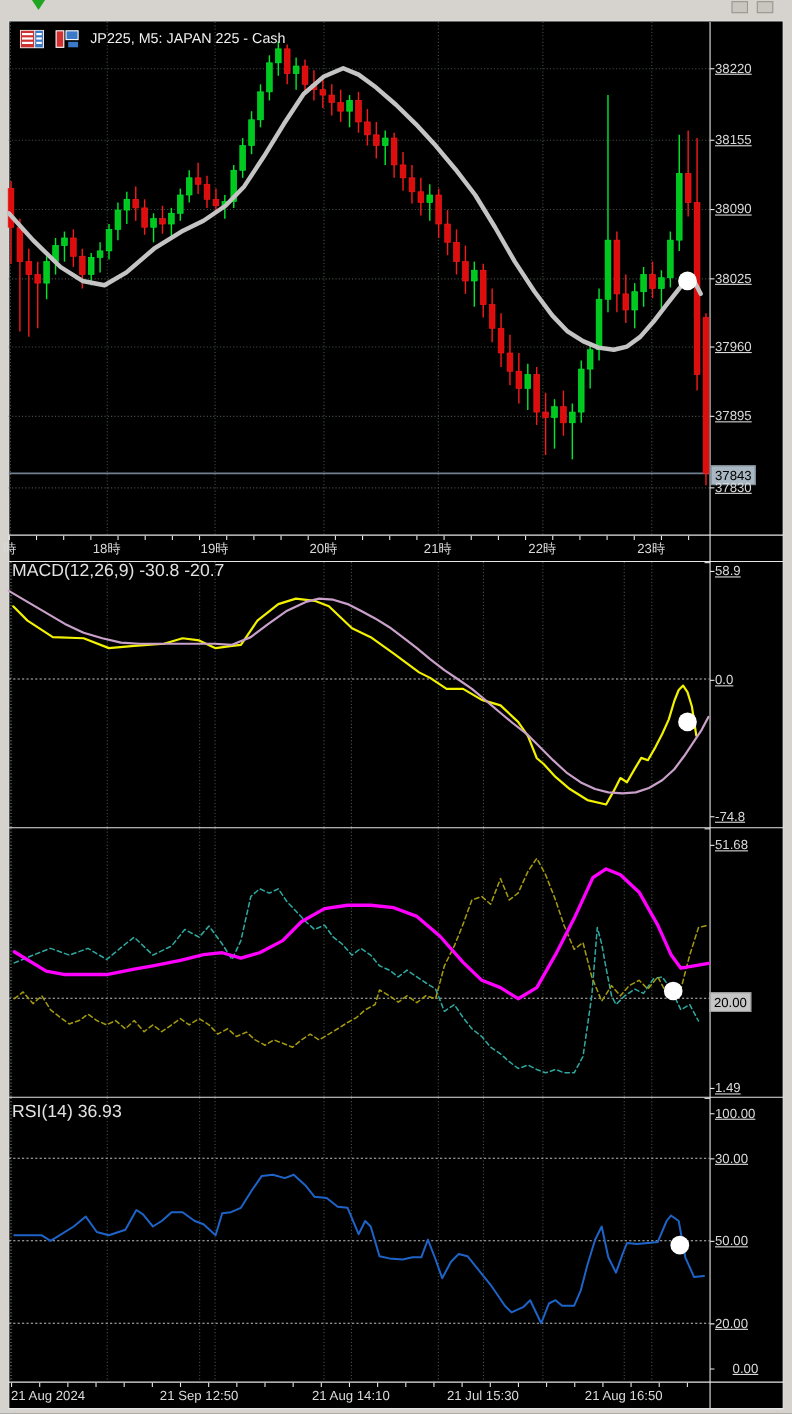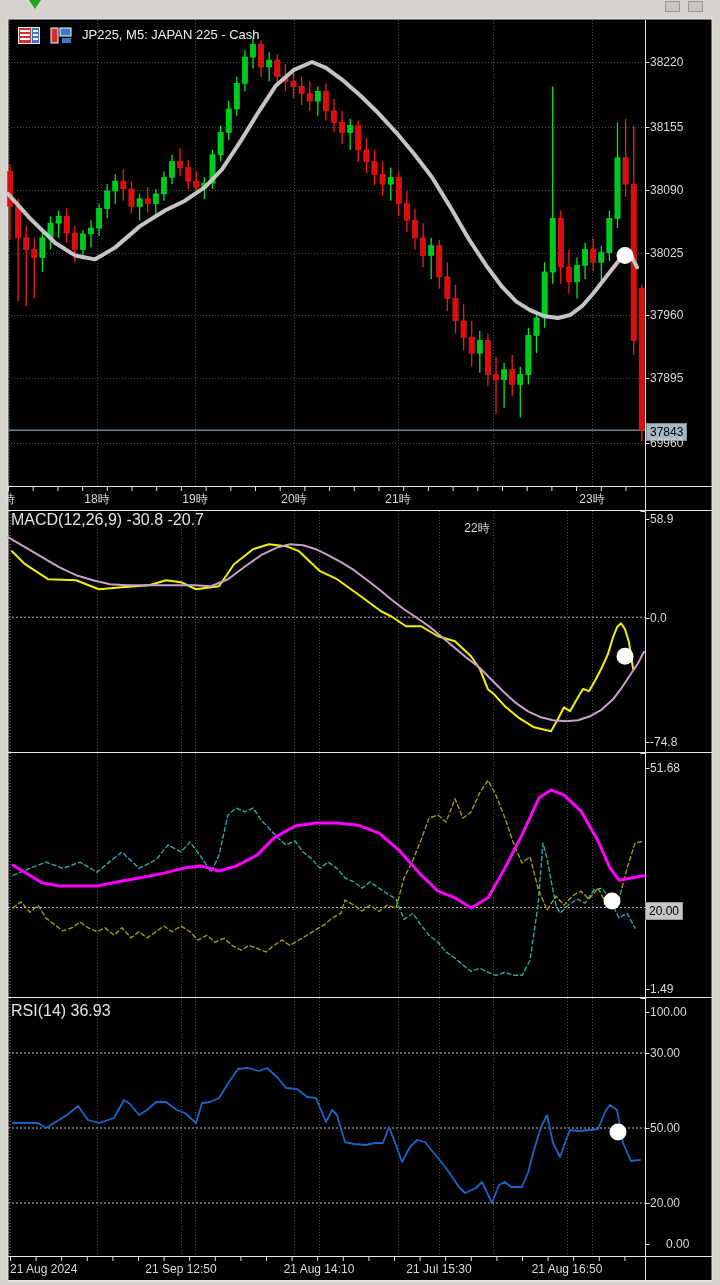--- a/index.html
+++ b/index.html
@@ -1,20 +1,20 @@
 <!DOCTYPE html>
 <html><head>
 <meta charset="utf-8">
 <style>
   html,body{margin:0;padding:0;background:#D6D3CE;}
   #stage{position:relative;width:720px;height:1285px;background:#D6D3CE;overflow:hidden;
          font-family:"Liberation Sans",sans-serif;}
   #chart-svg{position:absolute;left:0;top:0;}
   .ov{position:absolute;white-space:nowrap;}
-  .ticklab{color:#D9D9D9;font-size:12px;line-height:16px;}
+  .ticklab{color:#D9D9D9;font-size:12px;line-height:16px;text-decoration:underline;}
   .timelab{color:#D9D9D9;font-size:12px;line-height:20px;}
   .indlab{color:#E2E2E2;font-size:16px;line-height:15px;}
   #title-bar{left:82px;top:26px;color:#EFEFEF;font-size:13px;line-height:18px;}
   #icon1{left:18px;top:27px;width:22px;height:17px;}
   #icon2{left:50px;top:27px;width:22px;height:17px;}
   .mini{position:absolute;}
   #price-tag{left:646px;top:423px;background:#A9B7C2;color:#000;font-size:12px;line-height:16px;
              padding:0 3px;border:1px solid #7E8C96;}
   #adx-tag{left:645px;top:902px;background:#C6C6C6;color:#000;font-size:12px;line-height:16px;
            padding:0 3px;border:1px solid #9A9A9A;}
@@ -364,37 +364,37 @@
   <div id="price-tag" class="ov">37843</div>
   <div id="adx-tag" class="ov">20.00</div>
 
   <div id="labels-layer">
       <div class="ov ticklab" style="top: 54px; left: 650px;">38220</div>
       <div class="ov ticklab" style="top: 119px; left: 650px;">38155</div>
       <div class="ov ticklab" style="top: 182px; left: 650px;">38090</div>
       <div class="ov ticklab" style="top: 245px; left: 650px;">38025</div>
       <div class="ov ticklab" style="top: 307px; left: 650px;">37960</div>
       <div class="ov ticklab" style="top: 370px; left: 650px;">37895</div>
-      <div class="ov ticklab" style="top: 435px; left: 650px;">69960</div>
+      <div class="ov ticklab" style="top: 435px; left: 650px;">37830</div>
       <div class="ov ticklab" style="top: 511px; left: 650px;">58.9</div>
       <div class="ov ticklab" style="top: 610px; left: 650px;">0.0</div>
       <div class="ov ticklab" style="top: 734px; left: 650px;">-74.8</div>
       <div class="ov ticklab" style="top: 760px; left: 650px;">51.68</div>
       <div class="ov ticklab" style="top: 981px; left: 650px;">1.49</div>
       <div class="ov ticklab" style="top: 1004px; left: 650px;">100.00</div>
       <div class="ov ticklab" style="top: 1045px; left: 650px;">30.00</div>
       <div class="ov ticklab" style="top: 1120px; left: 650px;">50.00</div>
       <div class="ov ticklab" style="top: 1195px; left: 650px;">20.00</div>
       <div class="ov ticklab" style="top: 1236px; left: 650px; margin-left: 16px;">0.00</div>
       <div class="ov timelab" style="top: 489px; left: 9px; transform: translateX(-50%);">時</div>
       <div class="ov timelab" style="top: 489px; left: 97px; transform: translateX(-50%);">18時</div>
       <div class="ov timelab" style="top: 489px; left: 195px; transform: translateX(-50%);">19時</div>
       <div class="ov timelab" style="top: 489px; left: 294px; transform: translateX(-50%);">20時</div>
       <div class="ov timelab" style="top: 489px; left: 398px; transform: translateX(-50%);">21時</div>
-      <div class="ov timelab" style="top: 489px; left: 477px; transform: translateX(-50%); margin-top: 29px;">22時</div>
+      <div class="ov timelab" style="top: 489px; left: 493px; transform: translateX(-50%);">22時</div>
       <div class="ov timelab" style="top: 489px; left: 592px; transform: translateX(-50%);">23時</div>
       <div class="ov timelab" style="top: 1259px; left: 10px;">21 Aug 2024</div>
       <div class="ov timelab" style="top: 1259px; left: 181px; transform: translateX(-50%);">21 Sep 12:50</div>
       <div class="ov timelab" style="top: 1259px; left: 319px; transform: translateX(-50%);">21 Aug 14:10</div>
       <div class="ov timelab" style="top: 1259px; left: 439px; transform: translateX(-50%);">21 Jul 15:30</div>
       <div class="ov timelab" style="top: 1259px; left: 567px; transform: translateX(-50%);">21 Aug 16:50</div>
     </div>
 </div>
 
 </body></html>

